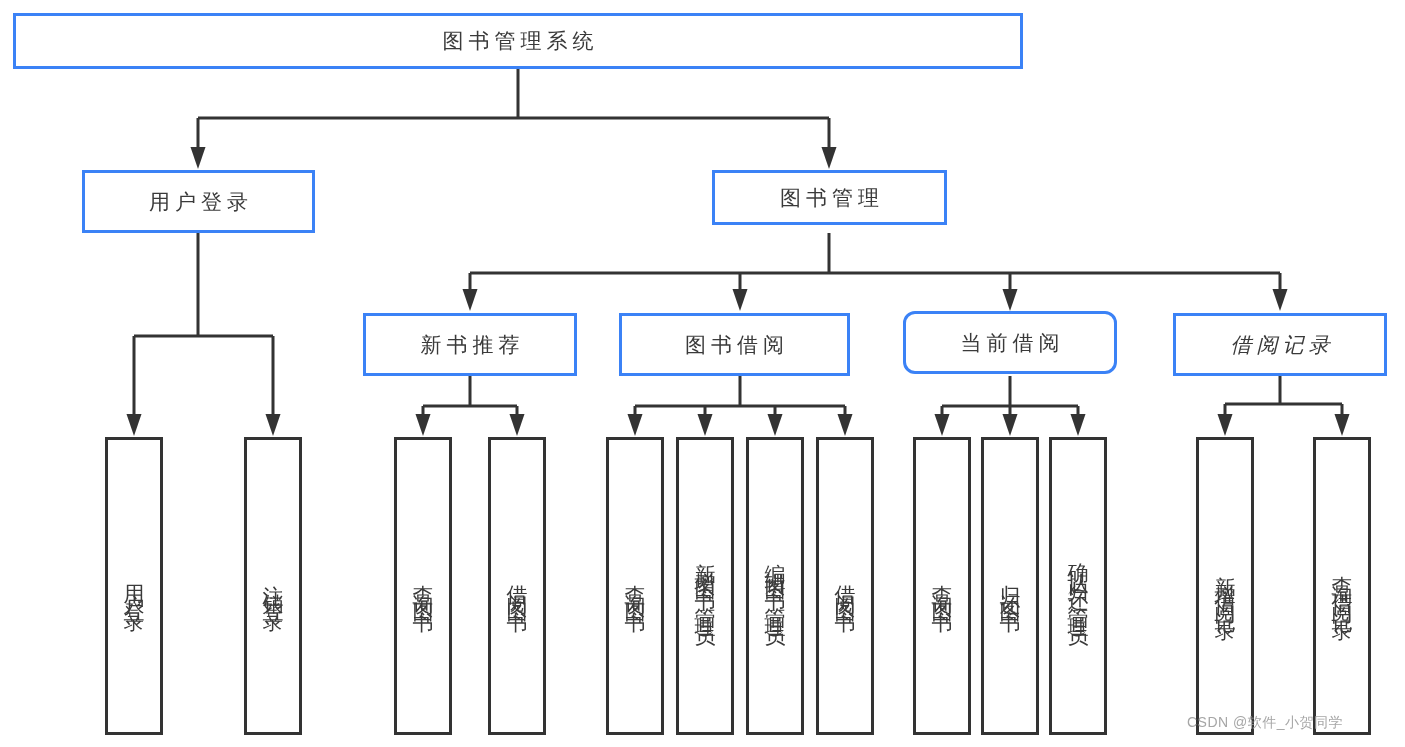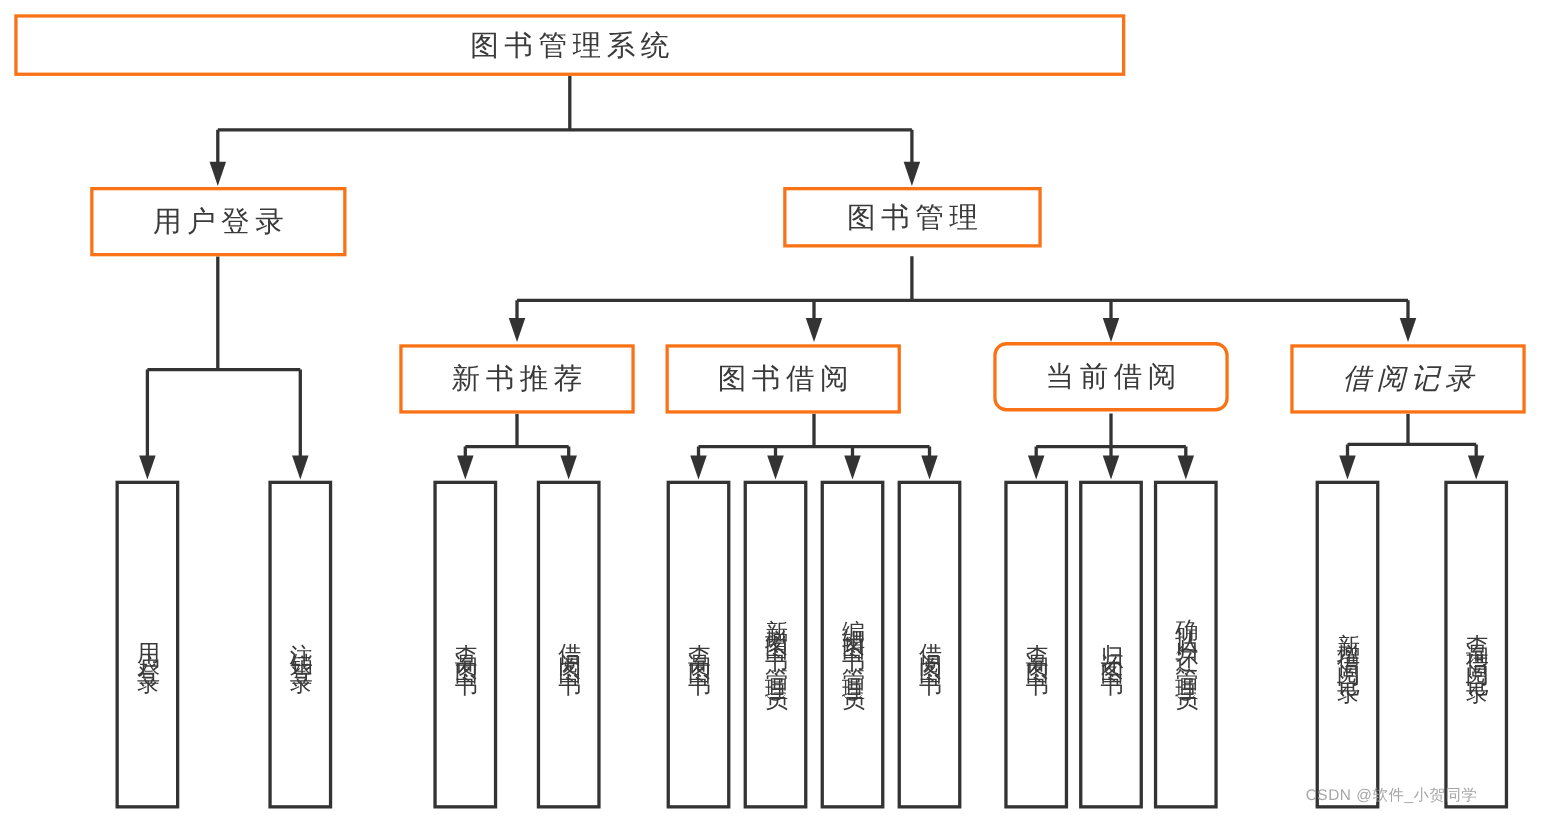--- a/index.html
+++ b/index.html
@@ -15,24 +15,24 @@
     position: absolute; left: 0; top: 0; z-index: 0;
   }
   #connectors path {
     stroke: #333333; stroke-width: 3; fill: none;
   }
   #connectors polygon {
     fill: #333333; stroke: none;
   }
   .box {
     position: absolute; z-index: 1;
-    border: 3px solid #f97316;
+    border: 3px solid #3b82f6;
     background: #ffffff;
     display: flex; align-items: center; justify-content: center;
-    font-size: 26px; letter-spacing: 5px; text-indent: 5px;
+    font-size: 21px; letter-spacing: 5px; text-indent: 5px;
     white-space: nowrap;
   }
   .vbox {
     position: absolute; z-index: 1;
     top: 437px; width: 58px; height: 298px;
     border: 3px solid #333333;
     background: #ffffff;
     display: flex; align-items: center; justify-content: center;
     writing-mode: vertical-rl; text-orientation: mixed;
     font-size: 21px; letter-spacing: 9px;
@@ -96,21 +96,21 @@
 <div class="box" style="left:82px; top:170px; width:233px; height:63px;">
   <span>用户登录</span>
 </div>
 <div class="box" style="left:712px; top:170px; width:235px; height:55px;">
   <span>图书管理</span>
 </div>
 
 <div class="box" style="left:363px; top:313px; width:214px; height:63px;">
   <span>新书推荐</span>
 </div>
-<div class="box" style="left:605px; top:313px; width:214px; height:63px;">
+<div class="box" style="left:619px; top:313px; width:231px; height:63px;">
   <span>图书借阅</span>
 </div>
 <div class="box" style="left:903px; top:311px; width:214px; height:63px;border-radius:12px;">
   <span>当前借阅</span>
 </div>
 <div class="box" style="left:1173px; top:313px; width:214px; height:63px;font-style:italic;">
   <span>借阅记录</span>
 </div>
 
 <div class="vbox" style="left:105px;">

